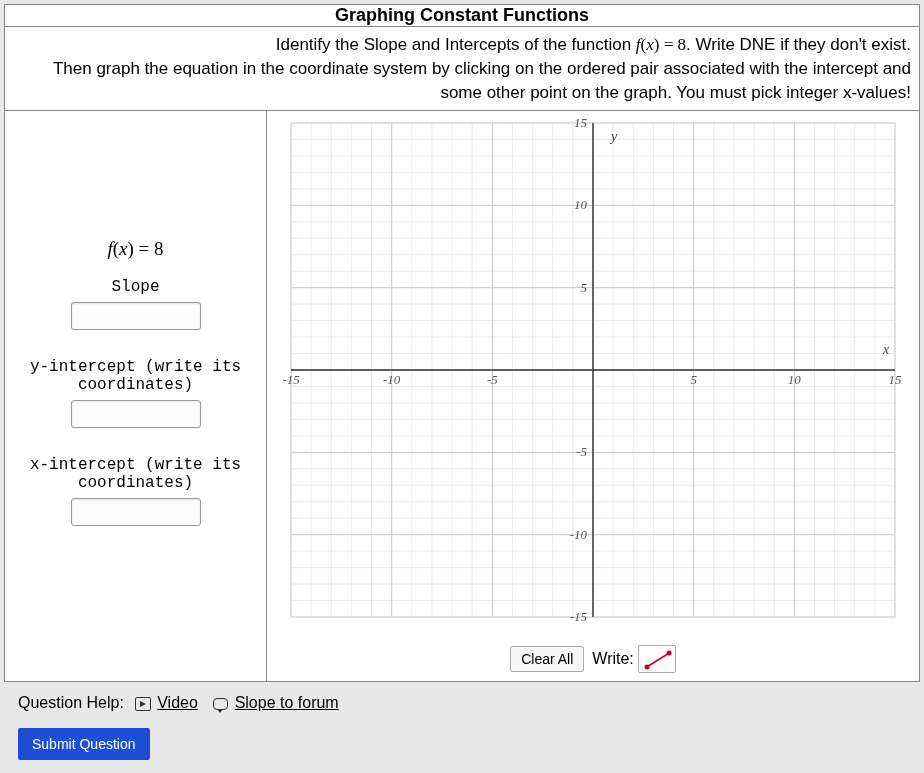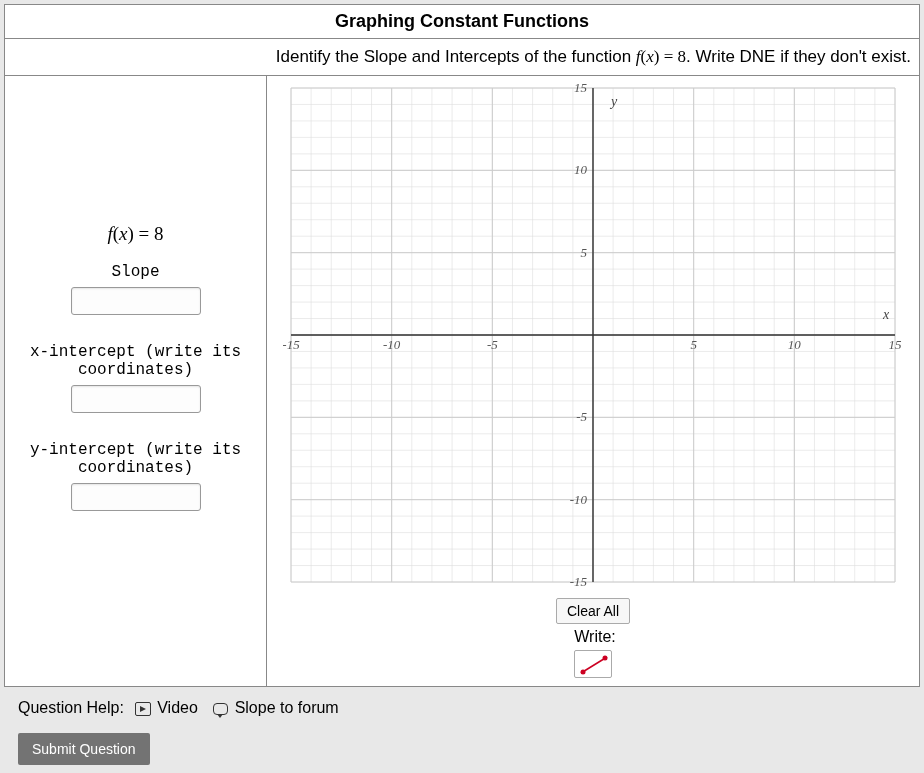--- a/index.html
+++ b/index.html
@@ -10,21 +10,20 @@
       width: 924px;
     }
     .outer-container {
       border: 1px solid #888;
       background: #fff;
     }
     .header {
       text-align: center;
       font-weight: bold;
       font-size: 18px;
-      padding: 6px;
       border-bottom: 1px solid #888;
     }
     .instructions {
       padding: 6px 8px;
       font-size: 17px;
       border-bottom: 1px solid #888;
       line-height: 1.4;
       text-align: right;
     }
     .content-row { display: flex; }
@@ -42,21 +41,21 @@
     .equation .fx { font-style: italic; }
     .label { font-size: 16px; margin-bottom: 6px; font-family: Liberation Mono, monospace; }
     .tinput {
       width: 130px; height: 28px;
       border: 1px solid #999; background: #fdfdfd;
       border-radius: 3px; padding: 2px 4px;
       box-shadow: inset 0 1px 2px rgba(0,0,0,0.1);
     }
     .right-panel { flex: 1; padding: 4px 4px 8px 4px; text-align: center; }
     .graph-wrap { display:flex; justify-content:center; }
-    .toolbar { margin-top: 8px; display:flex; justify-content:center; align-items:center; gap:4px;flex-direction:column; }
+    .toolbar { margin-top: 20px; display:flex; justify-content:center; align-items:center; gap:4px; }
     .btn {
       border: 1px solid #aaa; background:#f7f7f7;
       padding: 4px 10px; font-size: 14px; cursor:pointer;
       border-radius: 2px;
     }
     .draw-tool {
       display:inline-block; width:38px; height:28px;
       border:1px solid #aaa; background:#fff; position:relative;
       cursor:pointer; border-radius:2px;
     }
@@ -75,56 +74,57 @@
     .bubble {
       display:inline-block; width:15px; height:12px;
       border:1.5px solid #333; border-radius:4px; vertical-align:middle;
       position:relative; margin:0 2px;
     }
     .bubble::after {
       content:''; position:absolute; left:3px; bottom:-4px;
       border-left:3px solid transparent; border-right:3px solid transparent;
       border-top:4px solid #333;
     }
-    .link-text { cursor:pointer; }
+    .link-text { text-decoration: underline; cursor:pointer; }
     .submit-btn {
-      background:#737373; color:#fff; border:none;
+      background:#1d4ed8; color:#fff; border:none;
       padding:8px 14px; font-size:14px; margin:8px 0 0 14px;
       cursor:pointer; border-radius:2px;
     }
     .fn { font-family:'Times New Roman', serif; }
     .fn-i { font-style: italic; }
   </style>
 </head>
 <body>
 
 
 
 <div class="outer-container">
   <div class="header">Graphing Constant Functions</div>
   <div class="instructions">
     <span>Identify the Slope and Intercepts of the function </span><span class="fn"><span class="fn-i">f</span>(<span class="fn-i">x</span>) = 8</span><span>. Write DNE if they don't exist.</span><br>
+    <span>Then graph the equation in the coordinate system by clicking on the ordered pair associated with the intercept and some other point on the graph. You must pick integer x-values!</span>
   </div>
 
   <div class="content-row">
     <div class="left-panel">
 
       <div class="fgroup">
         <div class="equation"><span class="fx">f</span>(<span class="fx">x</span>) = 8</div>
         <div class="label">Slope</div>
         <input class="tinput" value="" style="">
       </div>
 
       <div class="fgroup">
+        <div class="label">y-intercept (write its coordinates)</div>
+        <input class="tinput" value="" style="">
+      </div>
+
+      <div class="fgroup">
         <div class="label">x-intercept (write its coordinates)</div>
-        <input class="tinput" value="" style="">
-      </div>
-
-      <div class="fgroup">
-        <div class="label">y-intercept (write its coordinates)</div>
         <input class="tinput" value="" style="">
       </div>
 
     </div>
 
     <div class="right-panel">
       <div class="graph-wrap">
         <svg id="graph-svg" width="620" height="510">
           <rect x="0" y="0" width="620" height="510" fill="#fff"></rect>
           <g id="grid">

